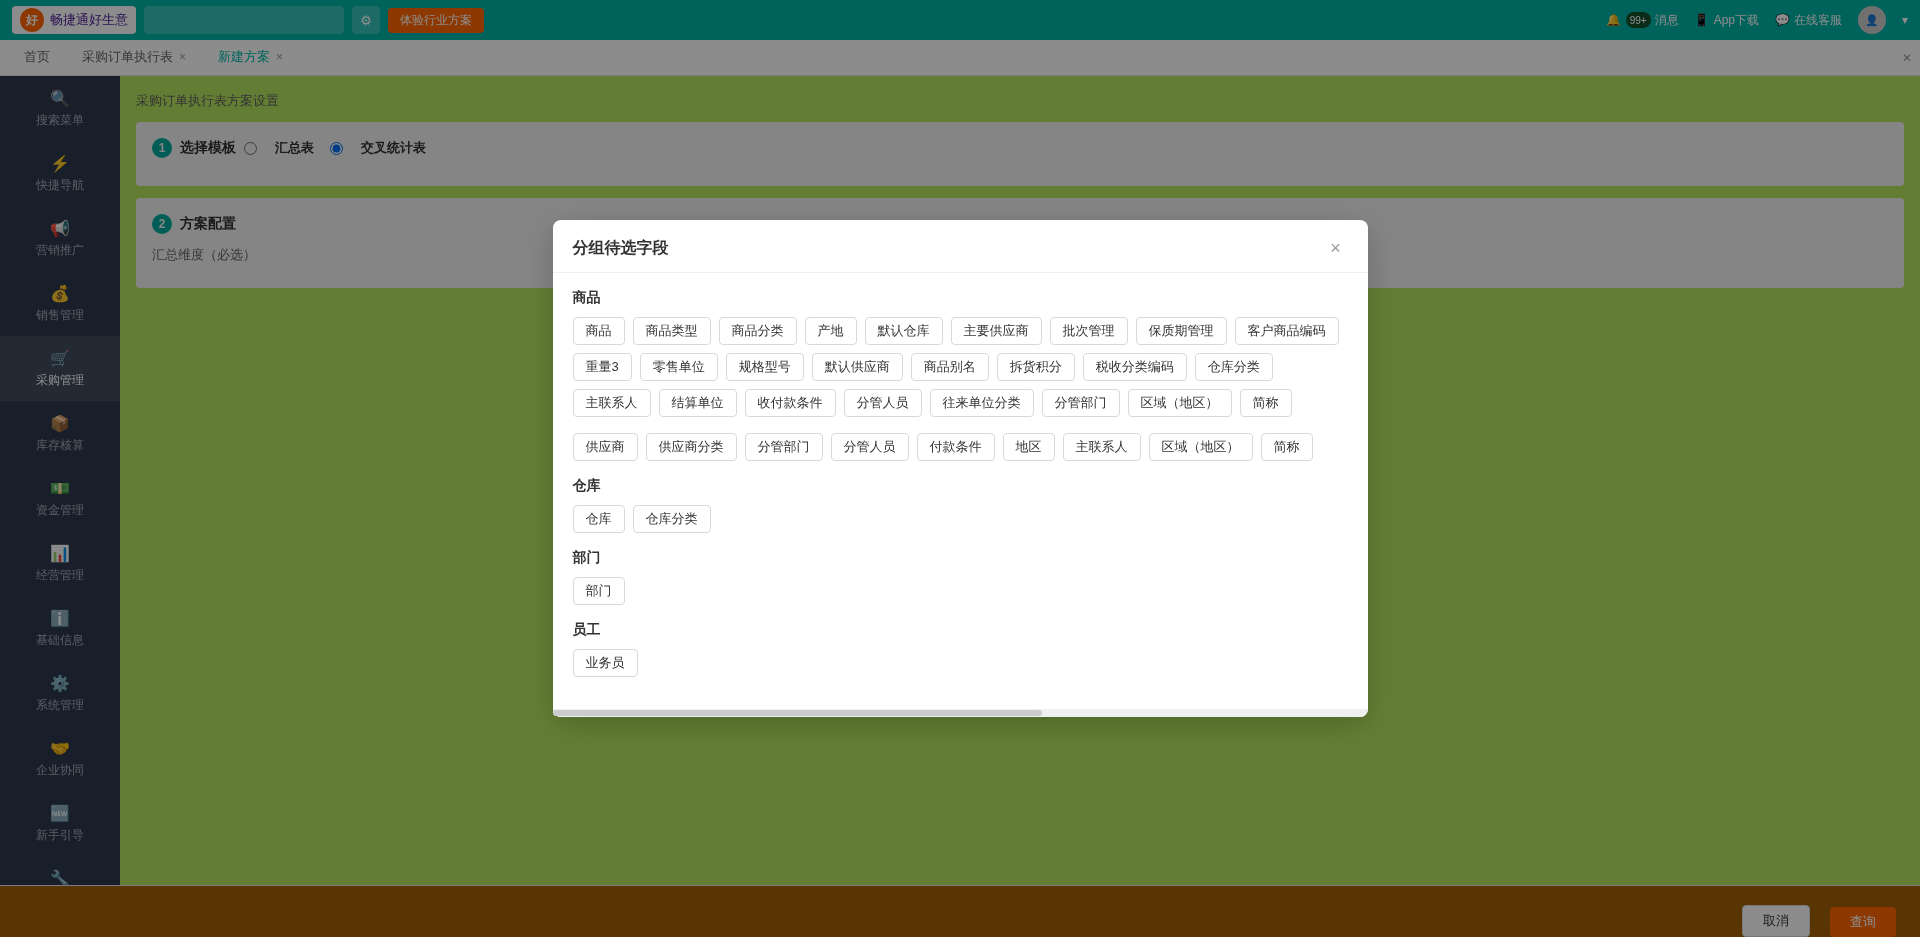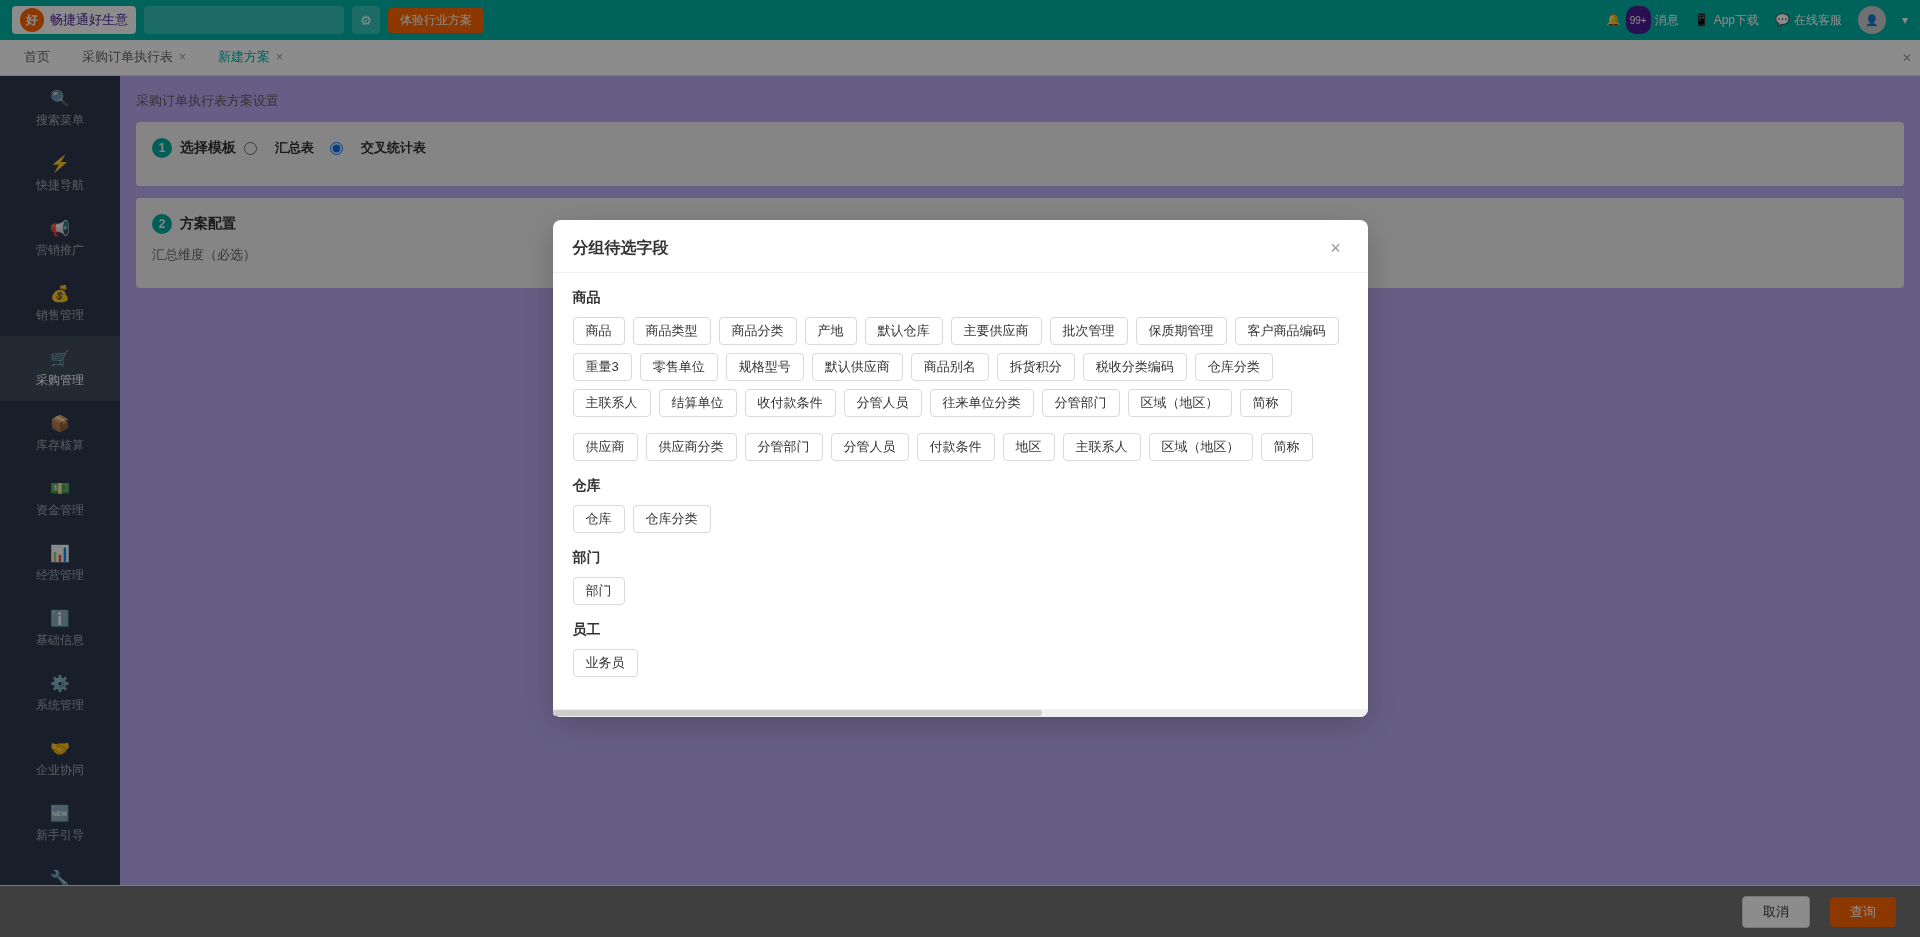--- a/index.html
+++ b/index.html
@@ -55,22 +55,22 @@
       border: none; border-radius: 4px;
       padding: 4px 12px; cursor: pointer; font-size: 12px;
     }
     .top-bar-right {
       display: flex; align-items: center; gap: 16px; margin-left: auto;
     }
     .top-bar-right .nav-item {
       color: #fff; font-size: 12px; display: flex; align-items: center; gap: 4px; cursor: pointer;
     }
     .badge {
-      background: #4c1d95; color: #fff; font-size: 10px;
-      border-radius: 10px; padding: 0 4px; min-width: 16px; height: 28px;
+      background: #14532d; color: #fff; font-size: 10px;
+      border-radius: 10px; padding: 0 4px; min-width: 16px; height: 16px;
       display: inline-flex; align-items: center; justify-content: center;
     }
     .avatar-circle {
       width: 28px; height: 28px; border-radius: 50%;
       background: #ccc; display: flex; align-items: center; justify-content: center; font-size: 11px; color: #fff;
     }
 
     
     .tab-bar {
       height: 36px;
@@ -108,21 +108,21 @@
     .sidebar-item:hover, .sidebar-item.active { color: #fff; background: rgba(255,255,255,0.1); }
     .sidebar-item .s-icon {
       width: 20px; height: 20px;
       display: flex; align-items: center; justify-content: center;
       font-size: 16px;
     }
 
     
     .main-content {
       flex: 1; overflow: auto; padding: 16px;
-      background: #c4b5fd;
+      background: #bef264;
     }
 
     
     .modal-overlay {
       position: fixed; inset: 0;
       background: rgba(0,0,0,0.45);
       display: flex; align-items: center; justify-content: center;
       z-index: 1000;
     }
     .modal {
@@ -179,23 +179,23 @@
       position: absolute;
       left: 0; top: 1px;
       width: 60%; height: 6px;
       background: #ccc; border-radius: 3px;
     }
 
     
     .bottom-bar {
       position: fixed; bottom: 0; left: 0; right: 0;
       height: 52px;
-      background: #737373;
+      background: #a16207;
       border-top: 1px solid #e0e0e0;
-      display: flex; align-items: center; justify-content: flex-end;
+      display: flex; align-items: flex-end; justify-content: flex-end;
       padding: 0 24px; gap: 12px;
       z-index: 500;
     }
     .btn-cancel {
       border: 1px solid #d9d9d9; background: #fff;
       border-radius: 4px; padding: 6px 20px;
       font-size: 13px; cursor: pointer; color: #333;
     }
     .btn-confirm {
       background: #f60; color: #fff;

